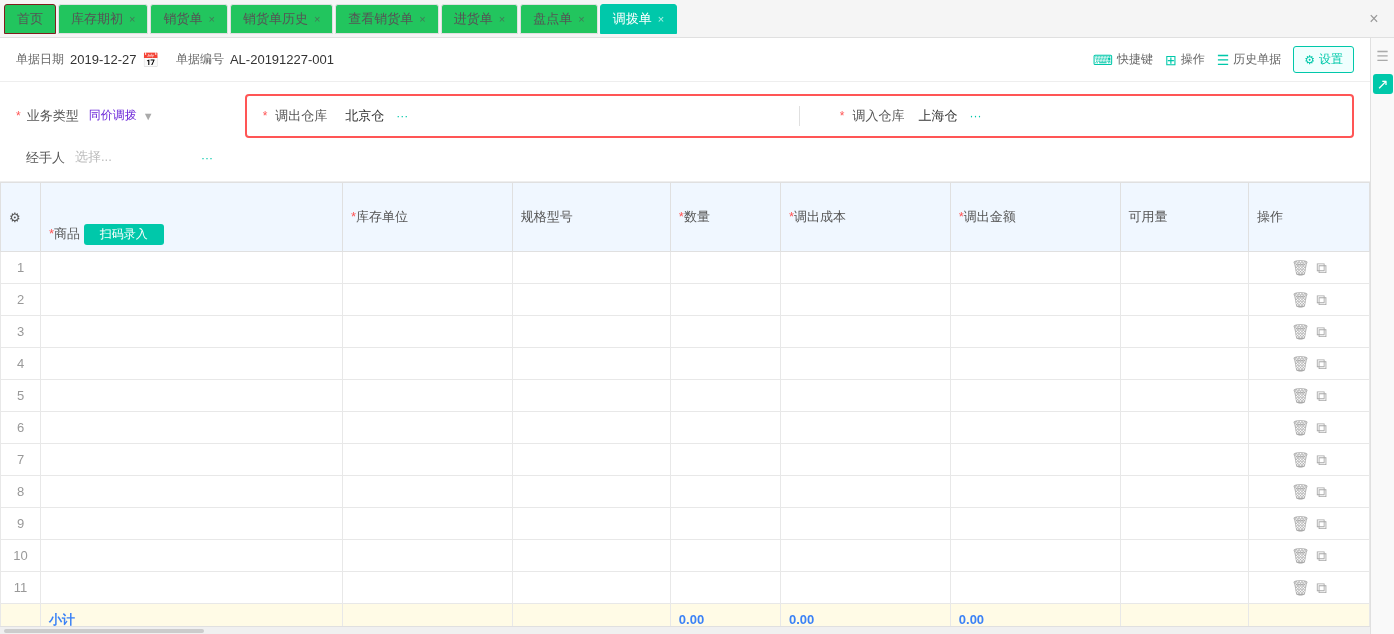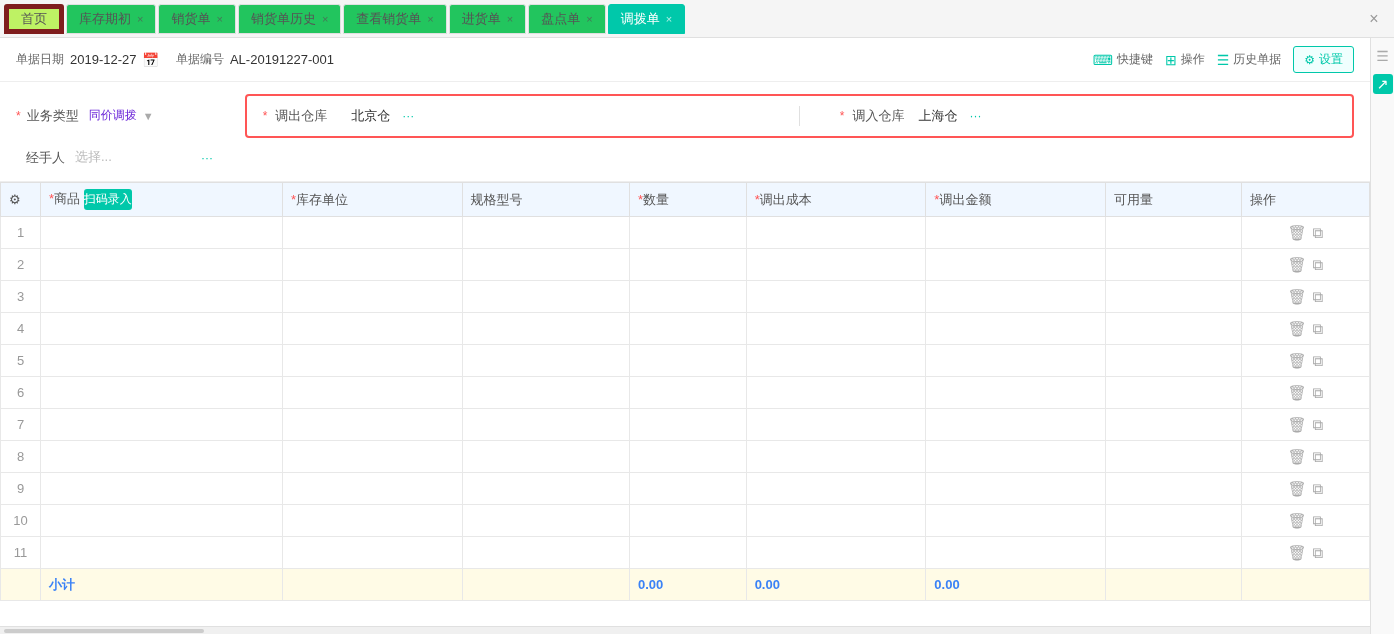--- a/index.html
+++ b/index.html
@@ -10,21 +10,21 @@
       display: flex; align-items: center; background: #f5f5f5; border-bottom: 1px solid #e0e0e0;
       height: 38px; padding: 0 4px; gap: 2px;
     }
     .tab {
       display: flex; align-items: center; gap: 4px; padding: 0 12px; height: 30px;
       background: #22c55e; border: 1px solid #e0e0e0; border-radius: 3px 3px 0 0;
       cursor: pointer; white-space: nowrap; font-size: 13px; color: #555;
     }
     .tab.active { background: #00c8aa; color: #fff; border-color: #00c8aa; }
     .tab .close { font-size: 11px; cursor: pointer; margin-left: 2px; color: inherit; opacity: 0.7; }
-    .tab.home { background: #bef264; border: 5px solid #7f1d1d; }
+    .tab.home { background: #22c55e; border: 1px solid #7f1d1d; }
     .close-btn {
       margin-left: auto; width: 32px; height: 32px; display: flex; align-items: center;
       justify-content: center; cursor: pointer; font-size: 16px; color: #999;
     }
 
     
     .toolbar {
       display: flex; align-items: center; padding: 8px 16px; gap: 16px;
       border-bottom: 1px solid #eee; background: #fff;
     }
@@ -80,21 +80,21 @@
       white-space: nowrap;
     }
     .data-table td {
       border: 1px solid #e8e8e8; padding: 4px 8px; height: 32px;
       font-size: 13px; color: #333;
     }
     .data-table .row-num { color: #999; text-align: center; width: 40px; }
     .data-table .subtotal-row td { background: #fffbe6; color: #3b82f6; font-weight: bold; }
     .scan-btn {
       background: #00c8aa; color: #fff; border: none; border-radius: 3px;
-      padding: 2px 0; font-size: 12px; cursor: pointer;
+      padding: 2px 16px; font-size: 12px; cursor: pointer; margin-top: 35px;
     }
     .col-actions { text-align: center; }
     .action-icons { display: flex; align-items: center; justify-content: center; gap: 6px; }
     .action-icon { color: #aaa; cursor: pointer; font-size: 15px; }
     .gear-col { width: 36px; text-align: center; }
     .required-col { color: #f55; }
 
     
     .right-sidebar {
       position: fixed; right: 0; top: 38px; bottom: 0; width: 24px;
@@ -204,21 +204,21 @@
         <div class="field-input">
           <span class="value">同价调拨</span>
           <span class="dropdown-arrow">▼</span>
         </div>
       </div>
 
       <div class="highlight-box">
         <div class="warehouse-field">
           <span class="required-star">*</span>
           <span class="field-name">调出仓库</span>
-          <span class="value" style="margin-left:16px;font-family:Liberation Serif, serif;">北京仓</span>
+          <span class="value" style="margin-left:10px;font-family:Liberation Serif, serif;">北京仓</span>
           <span class="ellipsis-btn">···</span>
         </div>
         <div class="warehouse-divider"></div>
         <div class="warehouse-field">
           <span class="required-star">*</span>
           <span class="field-name">调入仓库</span>
           <span class="value" style="margin-left:6px;">上海仓</span>
           <span class="ellipsis-btn">···</span>
         </div>
       </div>

